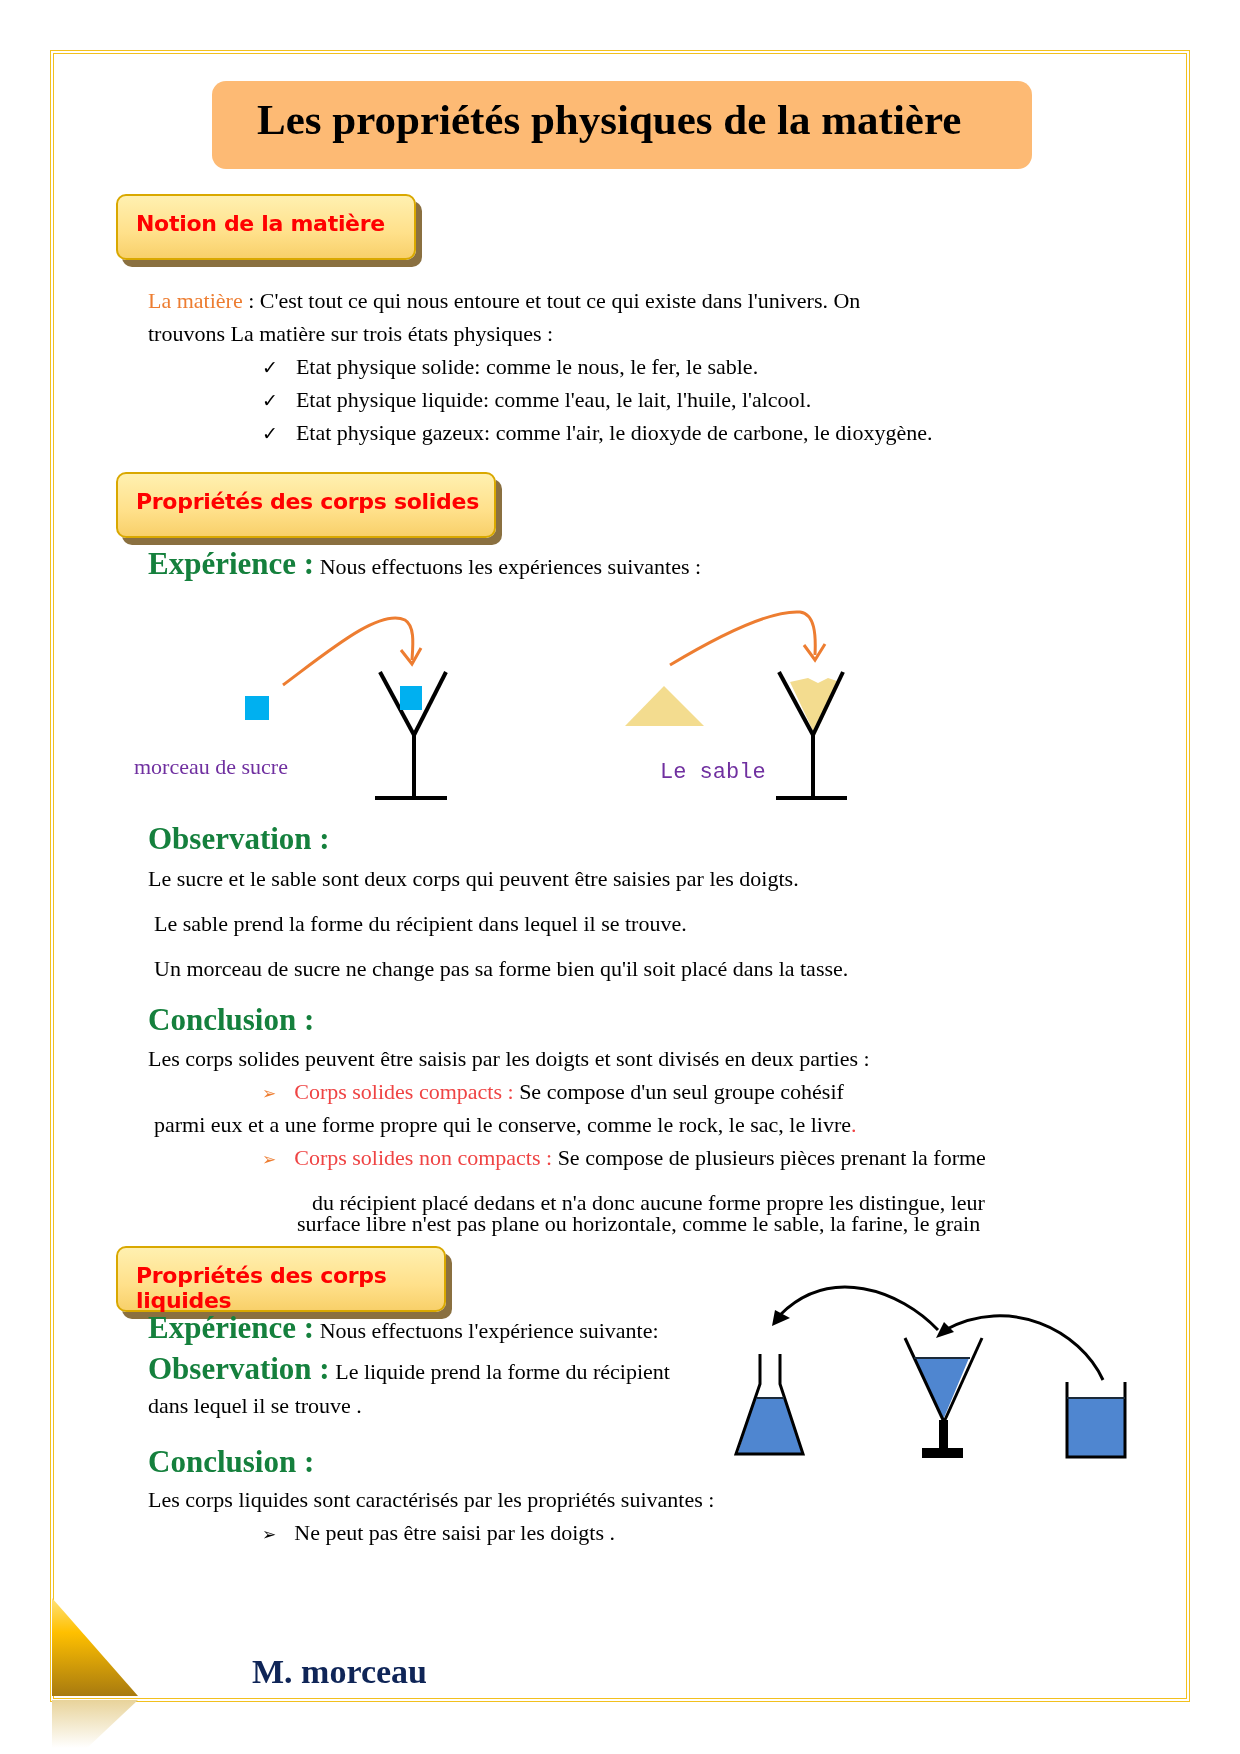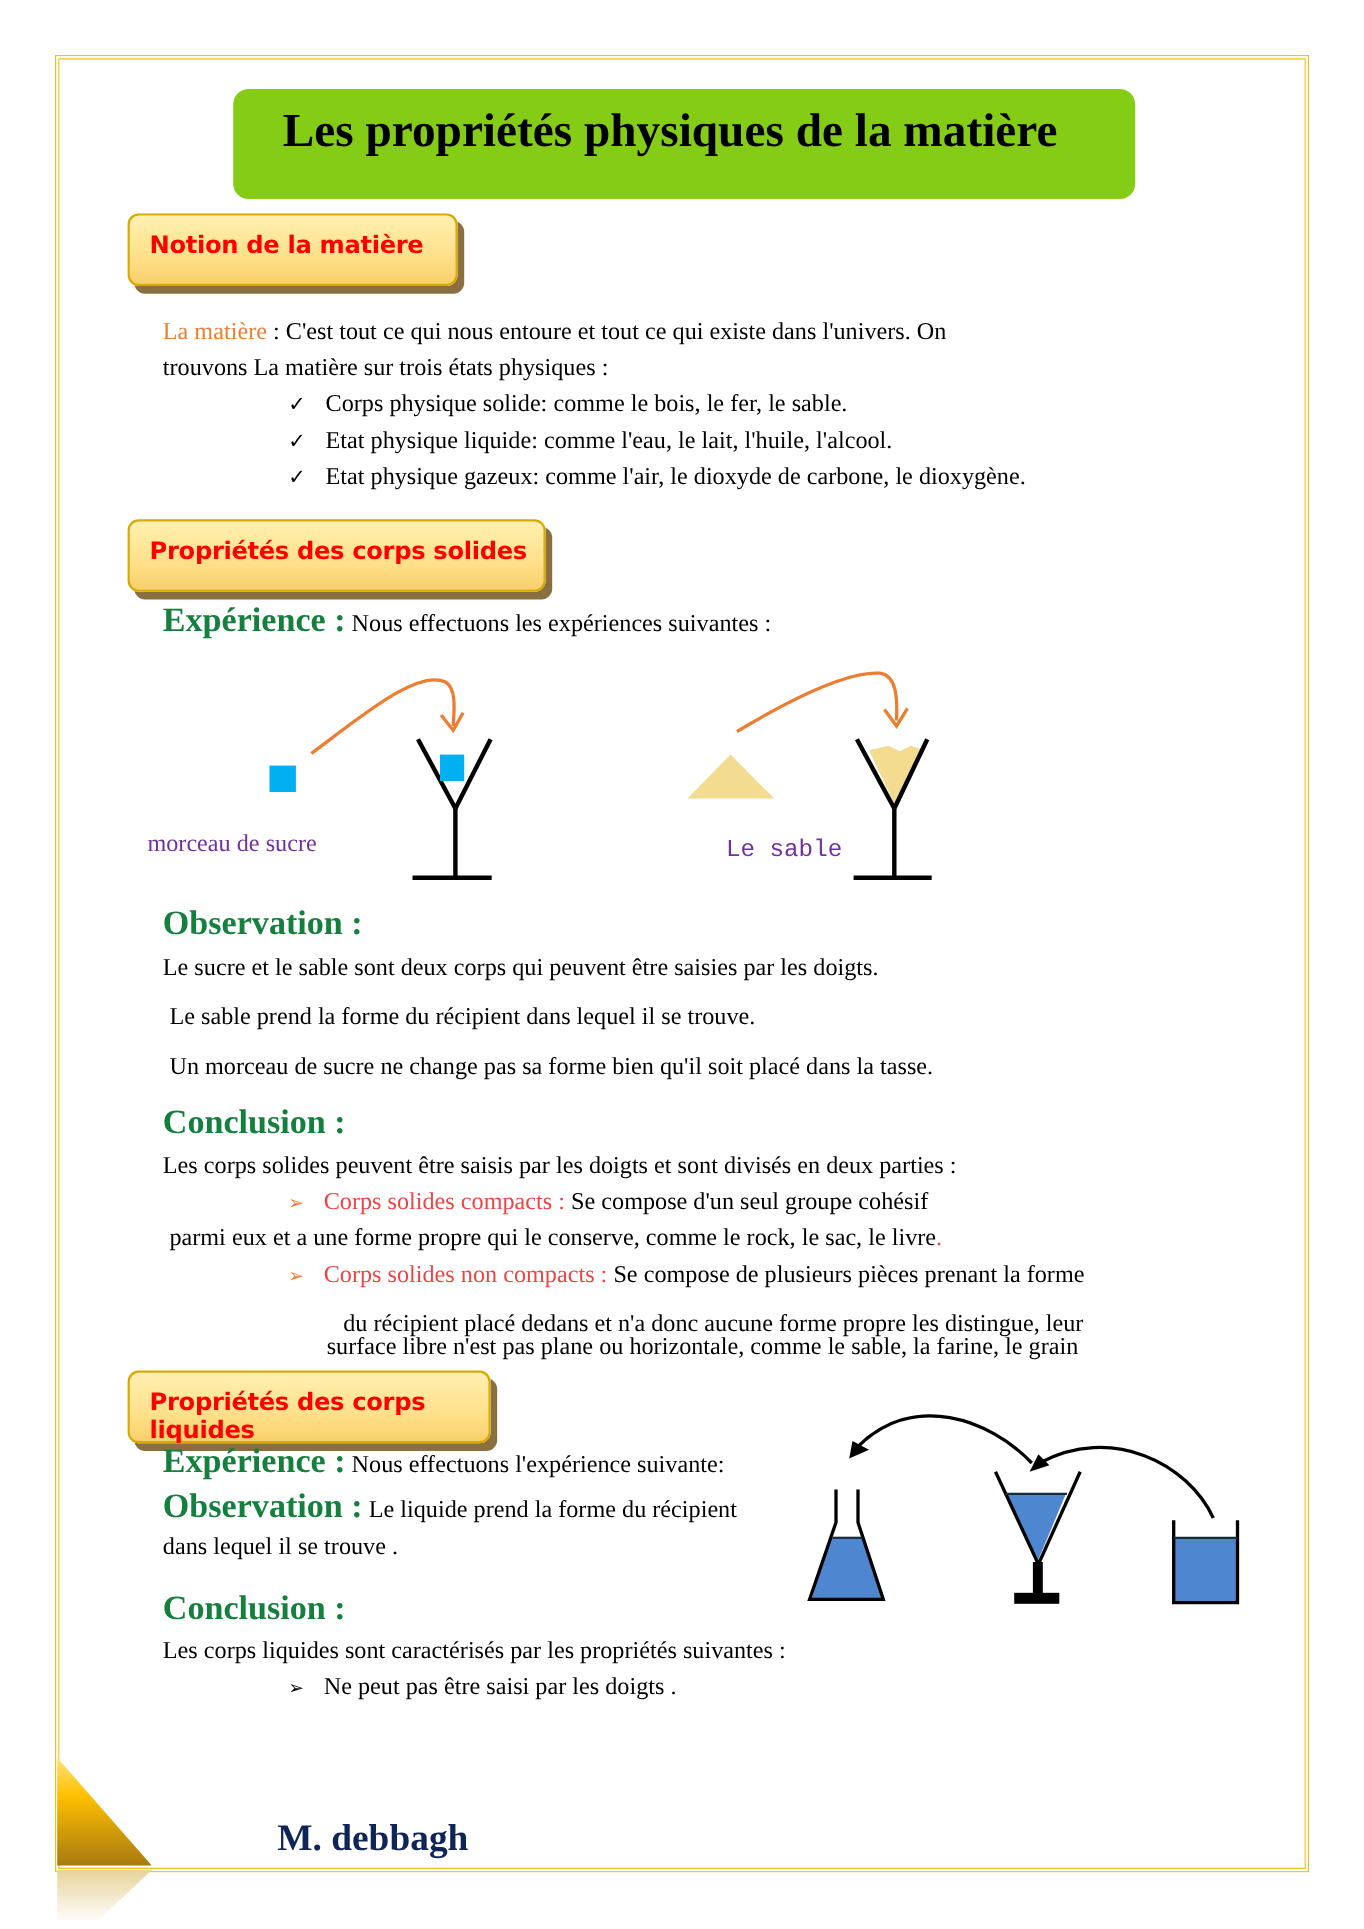--- a/index.html
+++ b/index.html
@@ -1,21 +1,21 @@
 <!DOCTYPE html>
 <html><head>
 <meta charset="utf-8">
 <style>
   html, body { margin:0; padding:0; background:#ffffff; }
   body { width:1240px; height:1754px; position:relative; overflow:hidden;
          font-family:"Liberation Serif", serif; color:#000; }
   .frame { position:absolute; left:50px; top:50px; width:1138px; height:1650px;
            border:1px solid #f2c01e; box-shadow: inset 0 0 0 2px #fff, inset 0 0 0 3px #f2c01e; }
-  .title-box { position:absolute; left:212px; top:81px; width:820px; height:100px;
-               background:#84cc16; border-radius:14px; }
+  .title-box { position:absolute; left:212px; top:81px; width:820px; height:88px;
+               background:#fdba74; border-radius:14px; }
   .title-box h1 { margin:0; position:absolute; left:45px; top:14px; font-size:43px;
                   font-weight:bold; font-family:"Liberation Serif", serif; }
   .section-tab { position:absolute; height:66px; border-radius:10px;
                  background:linear-gradient(#fff0b0,#ffe08a 60%,#f8d06a);
                  border:2px solid #d9a800; box-shadow: 6px 7px 0 #8a7040; box-sizing:border-box;margin-left:48px; }
   .section-tab span { position:absolute; left:18px; top:15px; color:#ff0000;
                       font-family:"DejaVu Sans", sans-serif; font-weight:bold; font-size:22px; letter-spacing:-0.3px; }
   .txt { position:absolute; font-size:22px; white-space:nowrap; line-height:1; }
   .orange { color:#ed7d31; font-weight:bold; }
   .green { color:#15803d; font-weight:bold; font-size:31px; }
@@ -36,21 +36,21 @@
 <div class="section-tab" style="left:68px;top:194px;width:300px;">
   <span>Notion de la matière</span>
 </div>
 
 <div class="txt" style="left:148px;top:290px;">
   <span class="orange" style="font-weight:normal;">La matière</span><span> : C'est tout ce qui nous entoure et tout ce qui existe dans l'univers. On</span>
 </div>
 <div class="txt" style="left:148px;top:323px;">trouvons La matière sur trois états physiques :</div>
 
 <div class="txt" style="left:262px;top:356px;">
-  <span style="font-size:19px;margin-right:18px;">✓</span><span>Corps physique solide: comme le bois, le fer, le sable.</span>
+  <span style="font-size:19px;margin-right:18px;">✓</span><span>Etat physique solide: comme le nous, le fer, le sable.</span>
 </div>
 <div class="txt" style="left:262px;top:389px;">
   <span style="font-size:19px;margin-right:18px;">✓</span><span>Etat physique liquide: comme l'eau, le lait, l'huile, l'alcool.</span>
 </div>
 <div class="txt" style="left:262px;top:422px;">
   <span style="font-size:19px;margin-right:18px;">✓</span><span>Etat physique gazeux: comme l'air, le dioxyde de carbone, le dioxygène.</span>
 </div>
 
 <div class="section-tab" style="left:68px;top:472px;width:380px;">
   <span>Propriétés des corps solides</span>
@@ -167,13 +167,13 @@
     </linearGradient>
     <linearGradient id="refl" x1="0" y1="0" x2="0" y2="1">
       <stop offset="0" stop-color="#e8d39a"></stop>
       <stop offset="1" stop-color="#ffffff"></stop>
     </linearGradient>
   </defs>
   <polygon points="0,0 0,98 86,98" fill="url(#tri)"></polygon>
   <polygon points="0,102 86,102 35,150 0,150" fill="url(#refl)"></polygon>
 </svg>
 
-<div class="txt" style="left:252px;top:1655px;font-size:34px;font-weight:bold;color:#0f2557;">M. debbagh</div>
+<div class="txt" style="left:252px;top:1655px;font-size:34px;font-weight:bold;color:#0f2557;">M. morceau</div>
 
 </body></html>

